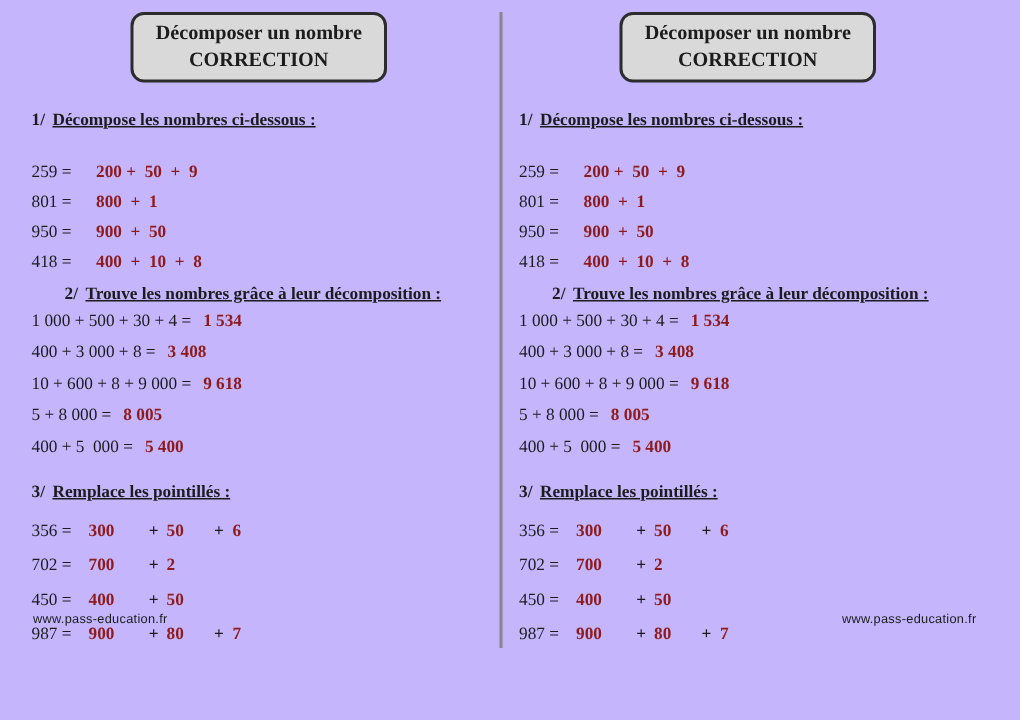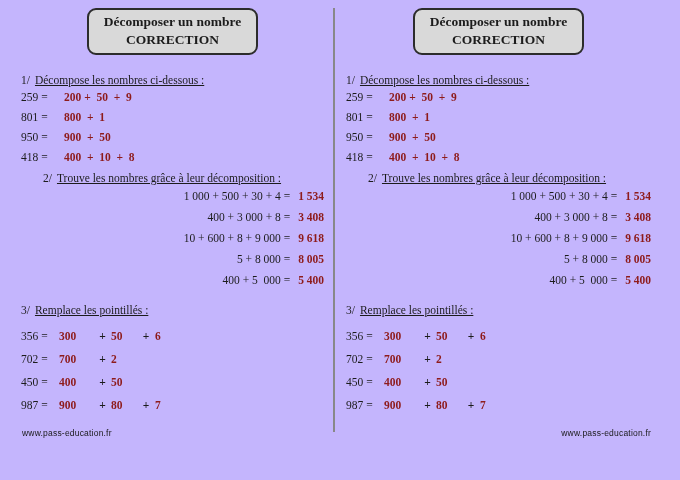--- a/index.html
+++ b/index.html
@@ -28,30 +28,30 @@
     padding: 3px 15px 4px;
     border: 2px solid #2c2c2c;
     border-radius: 9px;
     background: var(--boxbg, #d9d9d9);
     text-align: center;
     font-weight: bold;
     font-size: 13.5px;
     line-height: 1.32;
   }
 
-  .heading { font-weight: normal; font-size: 11.5px; height: 15px; white-space: pre; }
+  .heading { font-weight: bold; font-size: 11.5px; height: 15px; white-space: pre; }
   .heading .h-text { text-decoration: underline; margin-left: 5px; }
   .heading-ex1 { margin-top: 19px; }
   .heading-ex2 { margin-top: 1px; margin-left: 22px; }
   .heading-ex3 { margin-top: 9px; }
 
   .rows { font-size: 11.5px; }
-  .rows-ex1 { margin-top: 2px; }
+  .rows-ex1 { margin-top: 20px; }
   .rows-ex1 .row { height: 20px; }
-  .rows-ex2 { margin-top: 3px; text-align: right; }
+  .rows-ex2 { margin-top: 3px; }
   .rows-ex2 .row { height: 21px; }
   .rows-ex3 { margin-top: 11px; }
   .rows-ex3 .row { height: 23px; text-decoration: underline; }
 
   .lhs { white-space: pre; }
   .rows-ex1 .lhs { display: inline-block; min-width: 36px; }
   .answer {
     color: var(--red, #8e1b1b);
     font-weight: bold;
     white-space: pre;
@@ -70,21 +70,21 @@
   .rows-ex3 .val-2 { width: 20px; }
   .rows-ex3 .plus {
     display: inline-block;
     font-weight: bold;
     text-align: center;
   }
   .rows-ex3 .plus-0 { width: 17px; margin-right: 0; }
   .rows-ex3 .plus-1 { width: 18px; margin-right: 0; }
 
   .footer {
-    position: absolute; top: 428px;
+    position: absolute; top: 407px;
     font-family: "Liberation Sans", sans-serif;
     font-size: 8.5px;
     letter-spacing: 0.2px;
     color: #1a1a1a;
   }
   .col-left  .footer { left: 1px; }
   .col-right .footer { right: 0; }
 </style>
 </head>
 <body>

